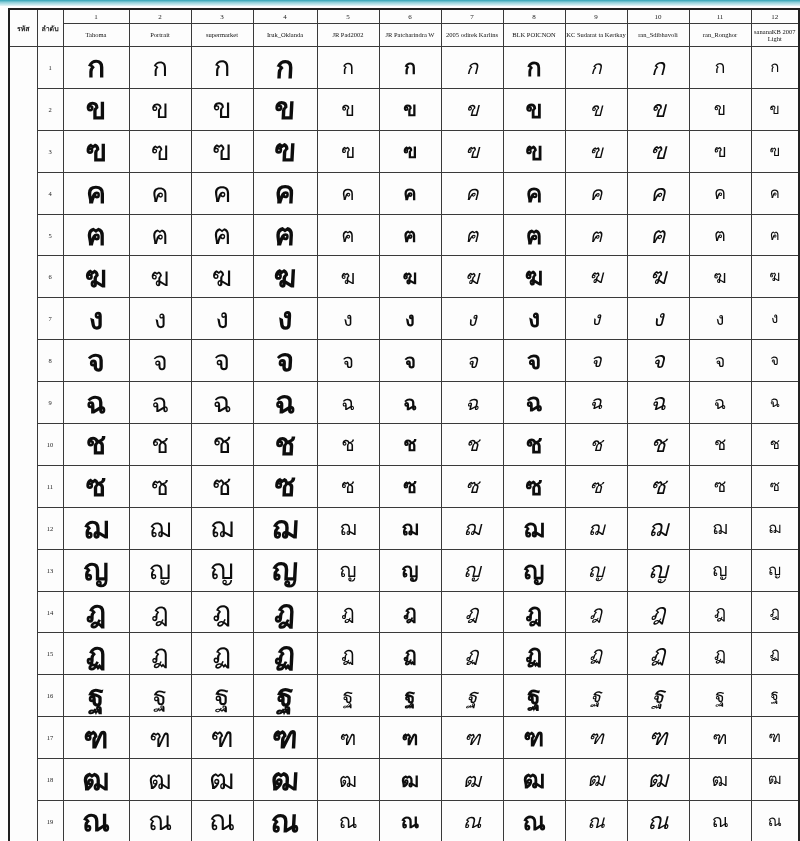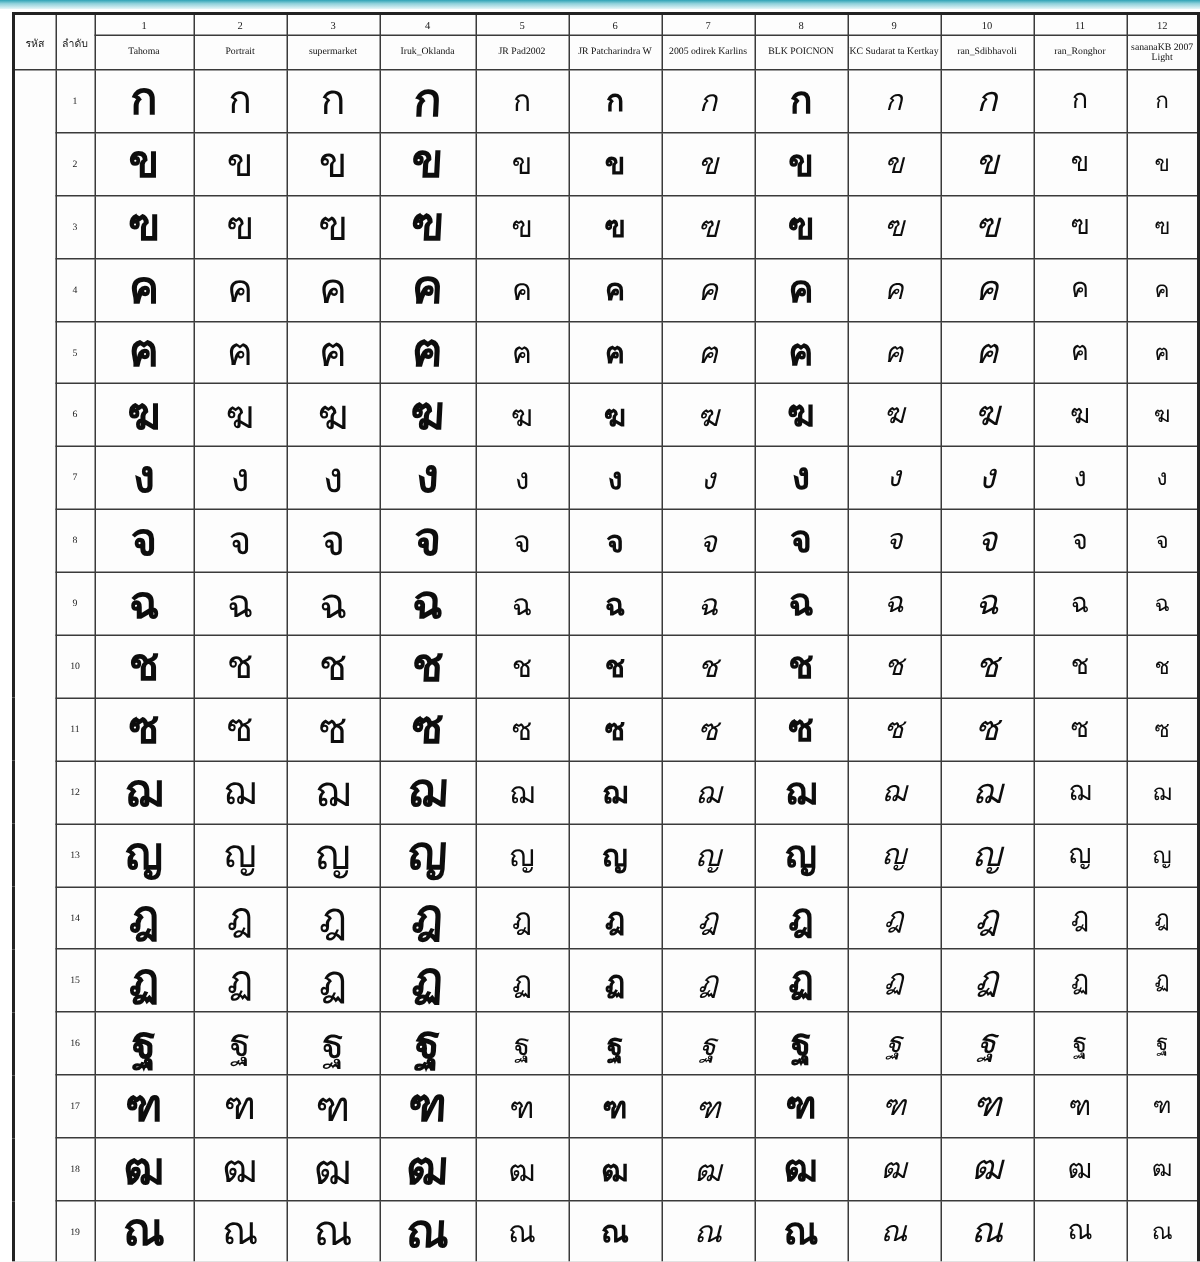--- a/index.html
+++ b/index.html
@@ -35,21 +35,21 @@
     font-family:"Liberation Serif", serif;
   }
   th.col-name{
     height:22px;
     font-size:6.5px;font-weight:400;color:#111;
     font-family:"Liberation Serif", serif;
     line-height:1.15;
     word-wrap:break-word;
   }
   th.corner{
-    font-size:7px;font-weight:400;color:#222;
+    font-size:7px;font-weight:700;color:#222;
     font-family:"Liberation Serif", serif;
   }
   td.row-num{
     font-size:6.5px;color:#222;
     font-family:"Liberation Serif", serif;
   }
   td.left-blank{background:#fdfdfd;}
   tbody tr{height:41.9px;}
   td.glyph{color:#0d0d0d;line-height:1;}
   

